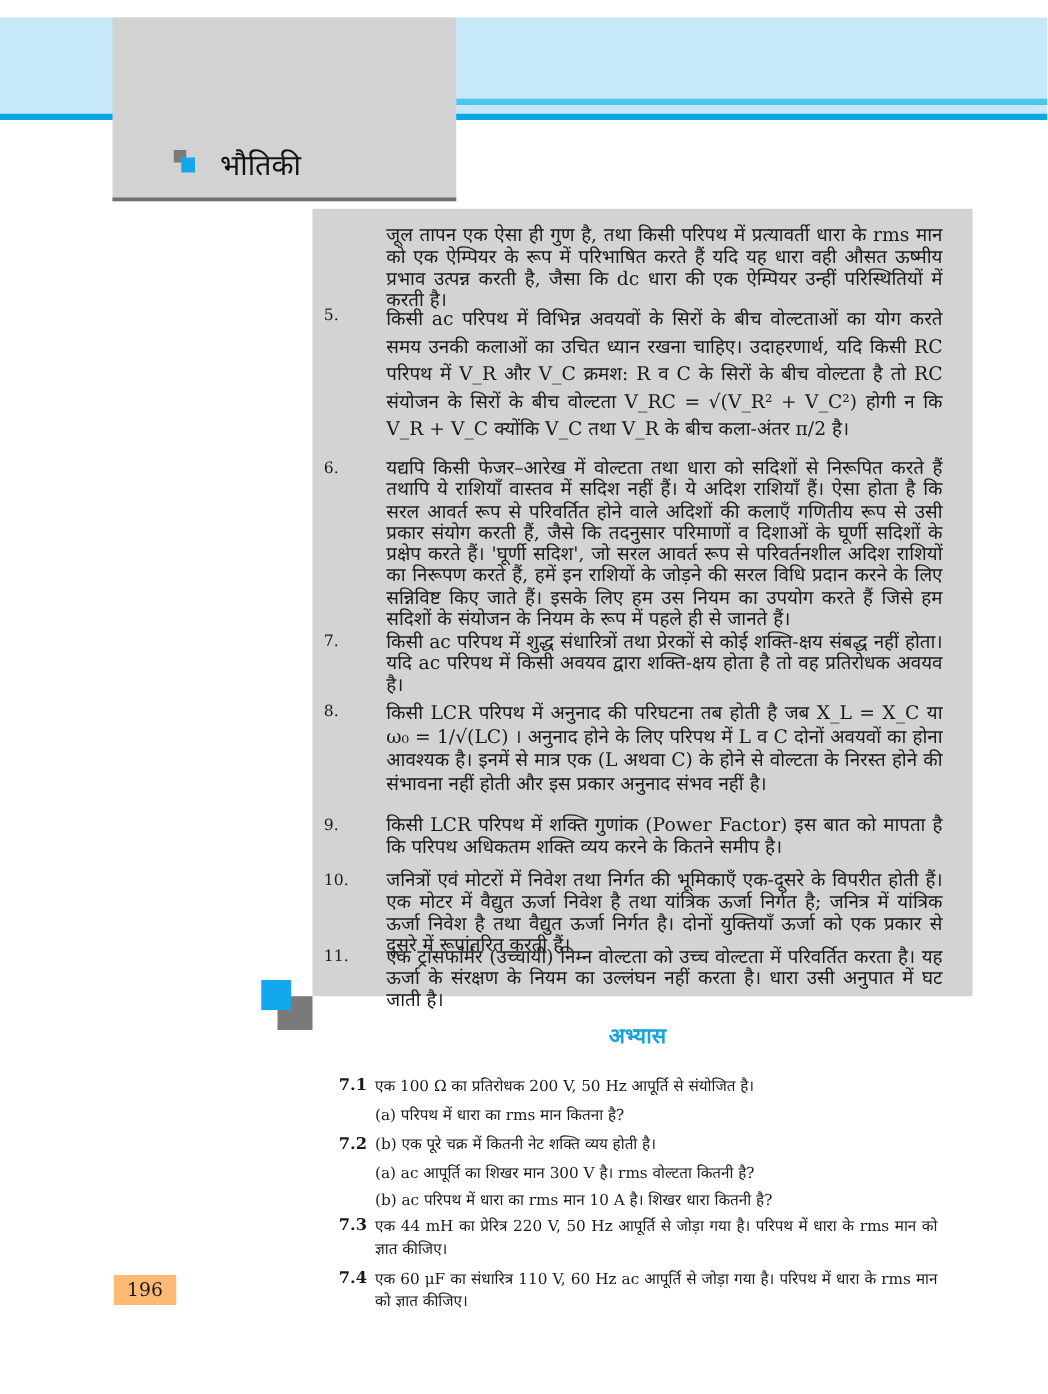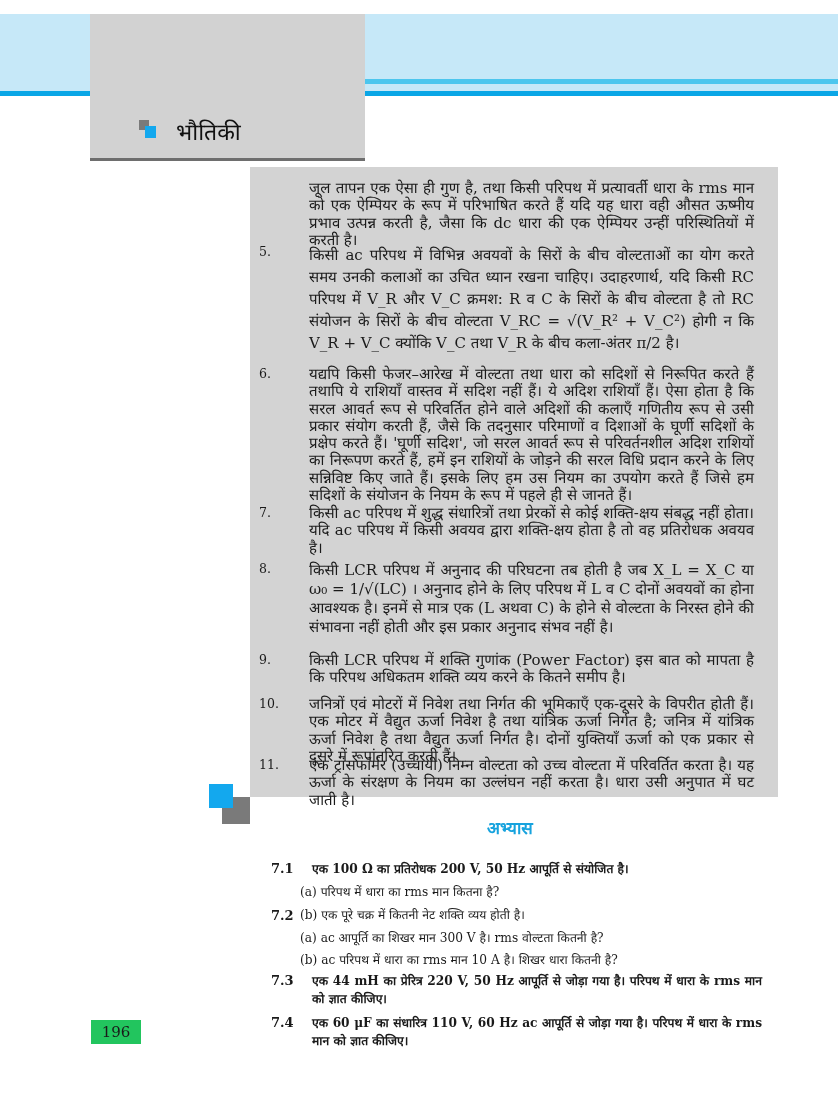--- a/index.html
+++ b/index.html
@@ -14,23 +14,23 @@
   .head-icon .g { position:absolute; left:0; top:0; width:10px; height:10px; background:#7a7a7a; }
   .head-icon .b { position:absolute; left:6px; top:6px; width:11px; height:12px; background:#13a8ee; }
   .head-title { position:absolute; left:176px; top:115px; font-family:Liberation Sans, sans-serif; font-size:23px; color:#111; }
   .panel { position:absolute; left:250px; top:167px; width:528px; height:630px; background:#d3d3d3; }
   .ptext { position:absolute; left:293px; width:445px; font-size:15px; line-height:17.3px; text-align:justify;margin-left:16px; }
   .pnum { position:absolute; left:259px; font-size:12.5px; }
   .corner-b { position:absolute; left:209px; top:784px; width:24px; height:24px; background:#13a8ee; }
   .corner-g { position:absolute; left:222px; top:797px; width:28px; height:27px; background:#7a7a7a; }
   .ex-title { position:absolute; left:468px; top:816px; font-family:"DejaVu Sans", sans-serif; font-size:17px; color:#17a3de; font-weight:bold;margin-left:19px; }
   .qnum { position:absolute; left:259px; font-weight:bold; font-size:13px;margin-left:12px; }
-  .qtext { position:absolute; left:312px; width:450px; font-size:12.2px; line-height:17.5px; text-align:justify;font-weight:bold; }
+  .qtext { position:absolute; left:300px; width:450px; font-size:12.2px; line-height:17.5px; text-align:justify; }
   .sub { position:absolute; left:300px; font-size:12.2px; }
-  .pageno { position:absolute; left:91px; top:1020px; width:50px; height:24px; background:#22c55e;
+  .pageno { position:absolute; left:91px; top:1020px; width:50px; height:24px; background:#fdba74;
             font-size:15px; text-align:center; line-height:24px; }
 </style>
 </head>
 <body>
 
 <div class="band"></div>
 <div class="stripe-light"></div>
 <div class="stripe-dark"></div>
 <div class="head-box"></div>
 <div class="head-icon">

